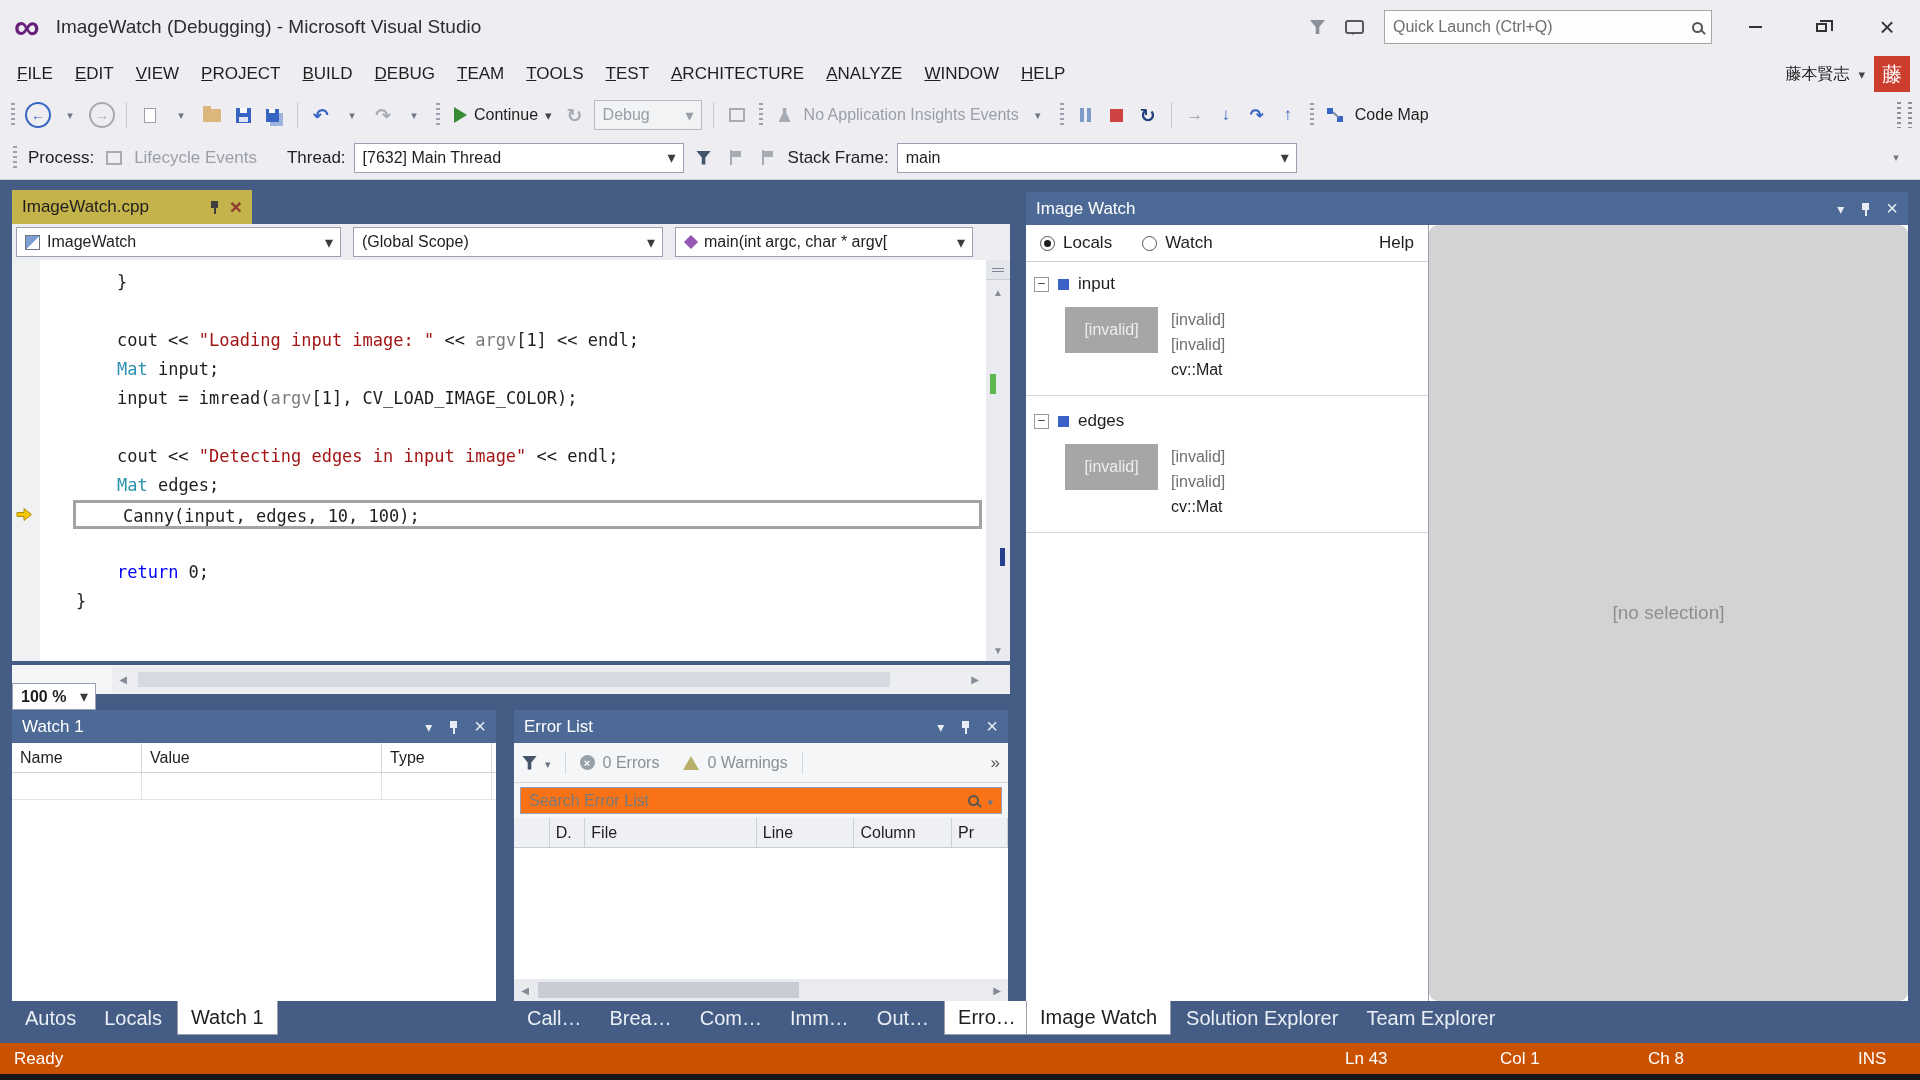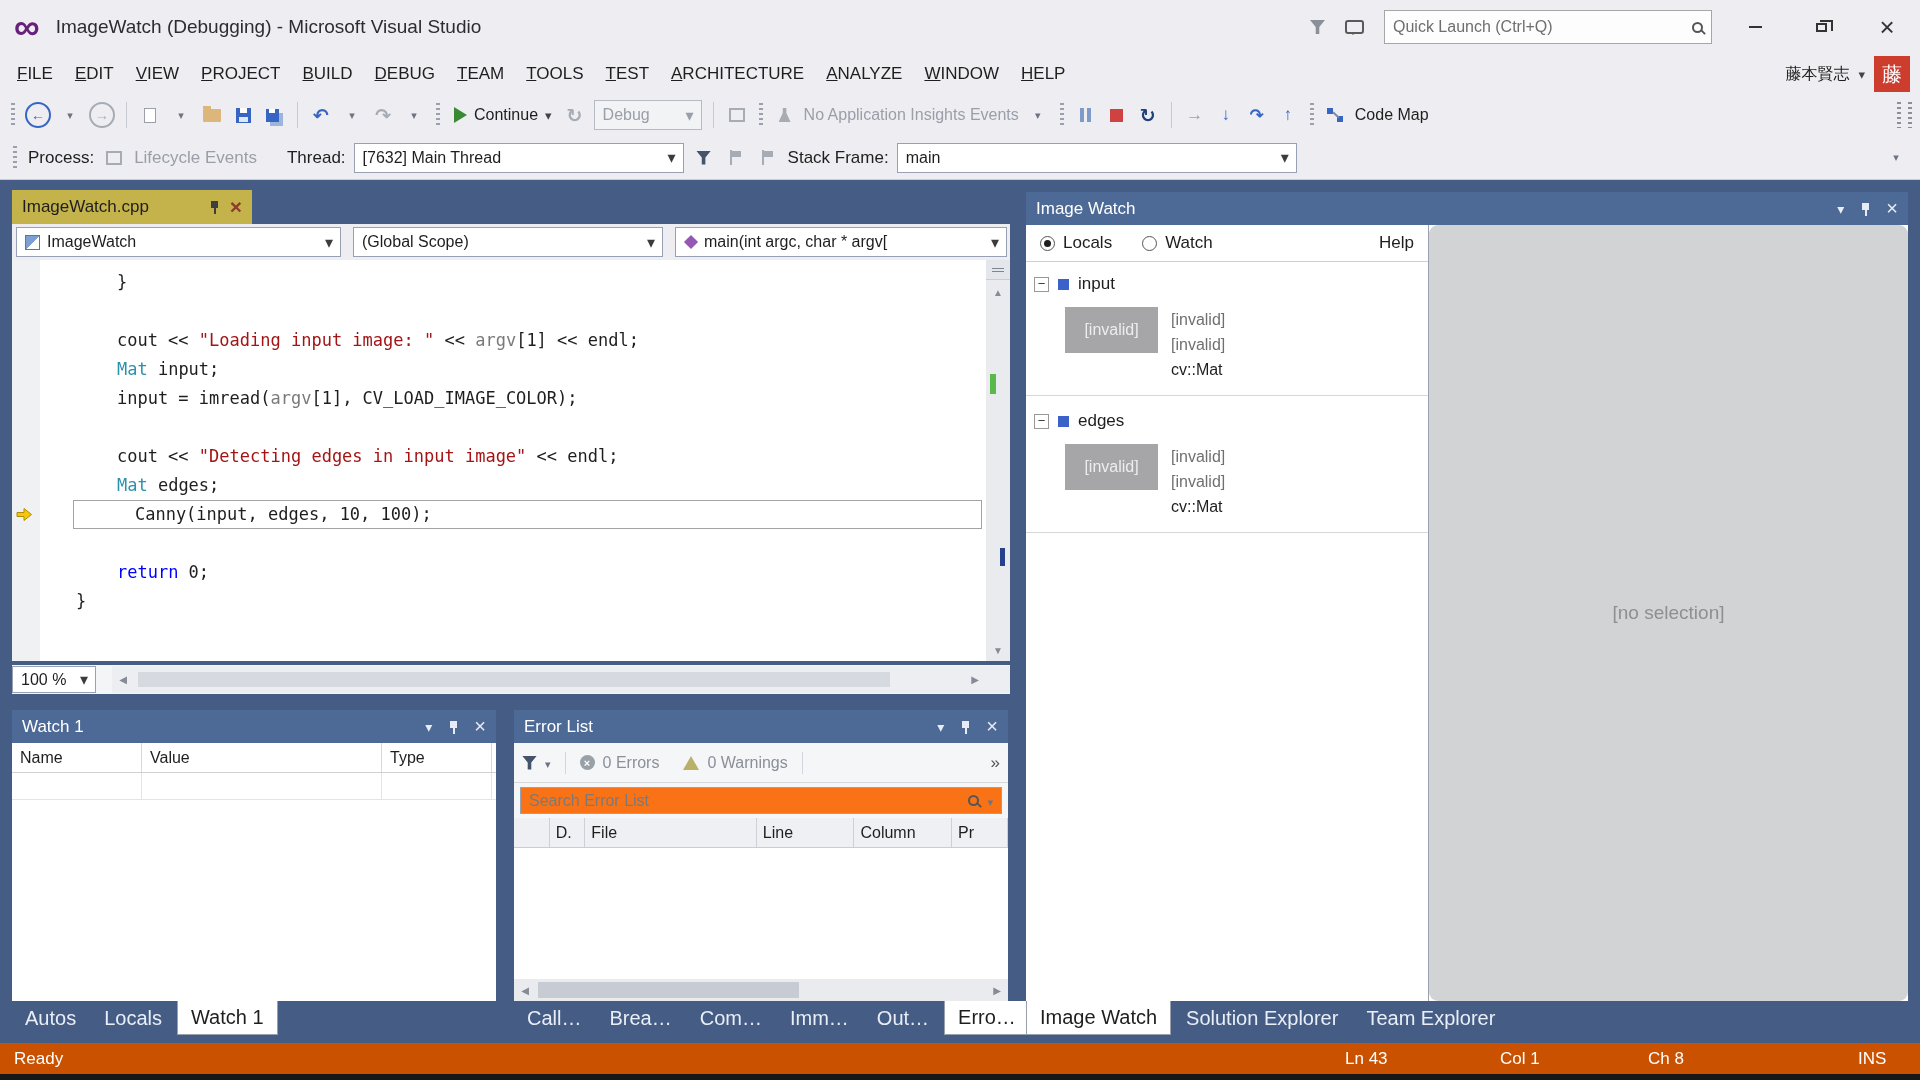--- a/index.html
+++ b/index.html
@@ -96,32 +96,32 @@
   .pin-i::after { content:""; position:absolute; left:6px; top:8px; width:2px; height:6px; background:currentColor; }
   .tab-x::before { content:"×"; color:#8f3b2f; font-size:21px; line-height:1; font-weight:bold; }
   #nav-row { position:absolute; left:12px; top:224px; width:998px; height:36px; background:#eeeef2; display:flex; align-items:center; gap:12px; padding-left:4px; }
   #nav-row .combo { flex:none; }
   .icon-vsproj { width:15px; height:15px; border:1px solid #6d7481; background:linear-gradient(135deg,#7c9fd4 50%,#ffffff 50%); margin-right:7px; flex:none; }
   .icon-method { width:10px; height:10px; background:#9458b4; transform:rotate(45deg); margin:0 8px 0 2px; flex:none; }
   #editor-body { position:absolute; left:12px; top:260px; width:998px; height:401px; background:#ffffff; }
   #gutter { position:absolute; left:0; top:0; width:28px; height:100%; background:#f0f1f3; }
   #code-lines { position:absolute; left:28px; top:8px; right:24px; font-family:"DejaVu Sans Mono",monospace; font-size:17px; }
   .code-line { height:29px; line-height:29px; padding-left:36px; white-space:pre; }
-  .code-line.current { border:1px solid #a3a3a3; margin-left:33px; padding-left:20px; margin-right:4px; line-height:27px; }
+  .code-line.current { border:3px solid #a3a3a3; margin-left:33px; padding-left:6px; margin-right:4px; line-height:27px; }
   .tok-n { color:#1e1e1e; } .tok-k { color:#0000ff; } .tok-s { color:#a31515; } .tok-g { color:#7a7a7a; } .tok-t { color:#2b91af; }
   #v-scroll { position:absolute; right:0; top:0; width:24px; height:100%; background:#e9ebee; }
   .vsplit { height:20px; background:#e3e6ea; border-bottom:1px solid #c9ccd4; display:flex; flex-direction:column; align-items:center; justify-content:center; gap:2px; }
   .vsplit::before,.vsplit::after { content:""; width:12px; height:1px; background:#7d8494; }
   .sarrow { position:absolute; left:0; width:24px; height:22px; display:flex; align-items:center; justify-content:center; font-size:10px; color:#858a96; }
   .sa-up { top:21px; } .sa-up::before { content:"▲"; }
   .sa-down { bottom:0; } .sa-down::before { content:"▼"; }
   .mark-green { position:absolute; left:4px; top:114px; width:6px; height:20px; background:#5bb84d; }
   .mark-blue { position:absolute; left:14px; top:288px; width:5px; height:18px; background:#27408b; }
   #zoom-row { position:absolute; left:12px; top:665px; width:998px; height:29px; background:#f4f5f7; }
-  #zoom-combo { position:absolute; left:0; top:1px; width:84px; height:27px; }
+  #zoom-combo { position:absolute; left:0; top:18px; width:84px; height:27px;font-weight:bold; }
   .htrack { position:absolute; left:100px; right:0; top:1px; height:27px; background:#eceef1; }
   .ha { position:absolute; top:0; width:22px; height:100%; display:flex; align-items:center; justify-content:center; font-size:10px; color:#858a96; }
   .ha-left { left:0; } .ha-left::before { content:"◀"; }
   .ha-right { right:24px; } .ha-right::before { content:"▶"; }
   .hthumb { position:absolute; left:26px; right:120px; top:6px; height:15px; background:#d6d9df; }
   .exec-arrow { position:absolute; left:4px; top:247px; }
 
   
   .panel-header { height:33px; background:#4d6a96; color:#fff; display:flex; align-items:center; padding:0 10px; font-size:17px; }
   .hicons { margin-left:auto; display:flex; align-items:center; gap:15px; color:#e8edf5; }
@@ -343,21 +343,21 @@
   <div id="nav-row">
     <div class="combo" style="width:325px;">
       <span class="icon-vsproj"></span>
       <span class="cv">ImageWatch</span>
       <span class="dd"></span>
     </div>
     <div class="combo" style="width:310px;">
       <span class="cv">(Global Scope)</span>
       <span class="dd"></span>
     </div>
-    <div class="combo" style="width:332px;">
+    <div class="combo" style="width:298px;">
       <span class="icon-method"></span>
       <span class="cv">main(int argc, char * argv[</span>
       <span class="dd"></span>
     </div>
   </div>
 
   <div id="editor-body">
     <div id="gutter"></div>
     <svg class="exec-arrow" width="17" height="15" viewBox="0 0 17 15">
       <path d="M1 5.5 H8 V1.5 L15.5 7.5 L8 13.5 V9.5 H1 Z" fill="#f5c70a" stroke="#b08c00" stroke-width="1"></path>

